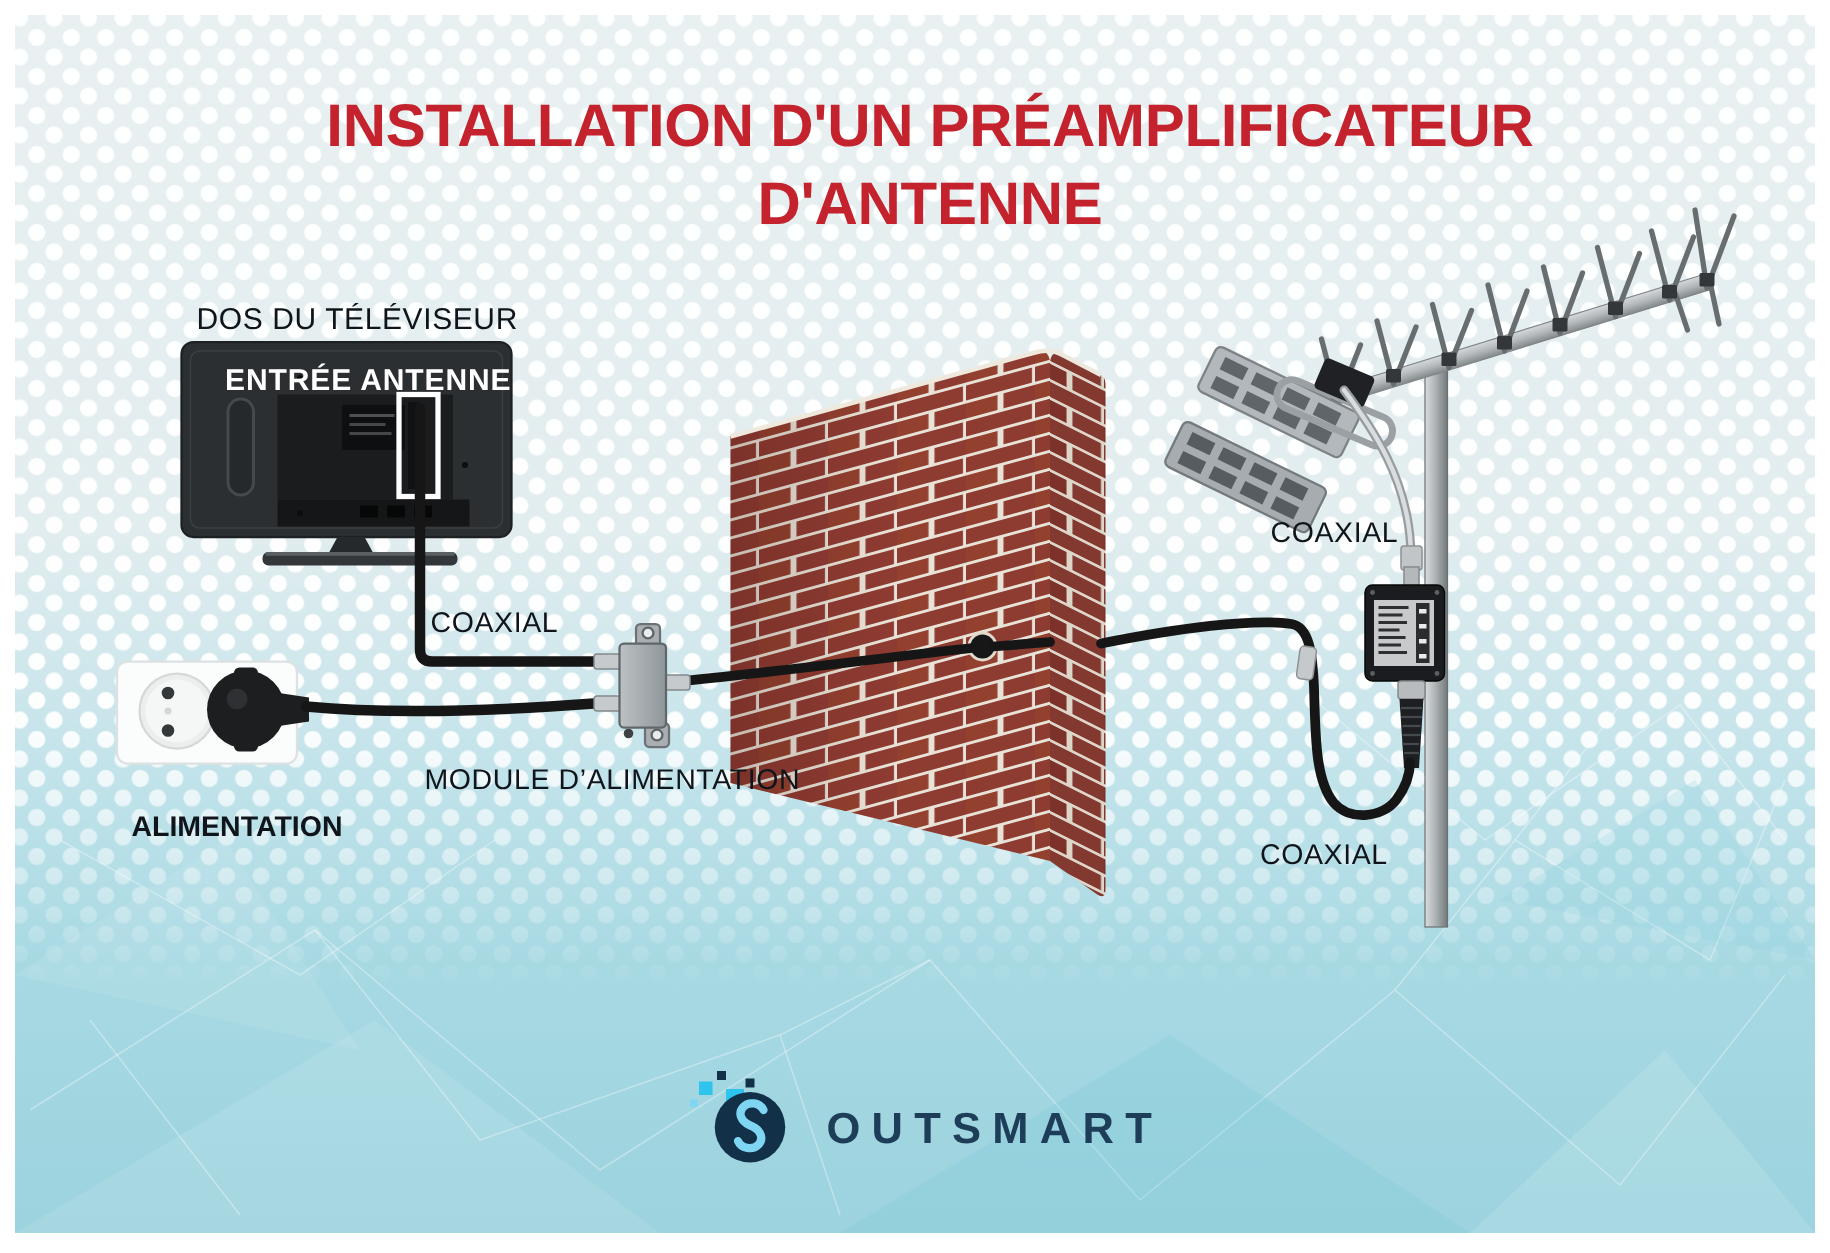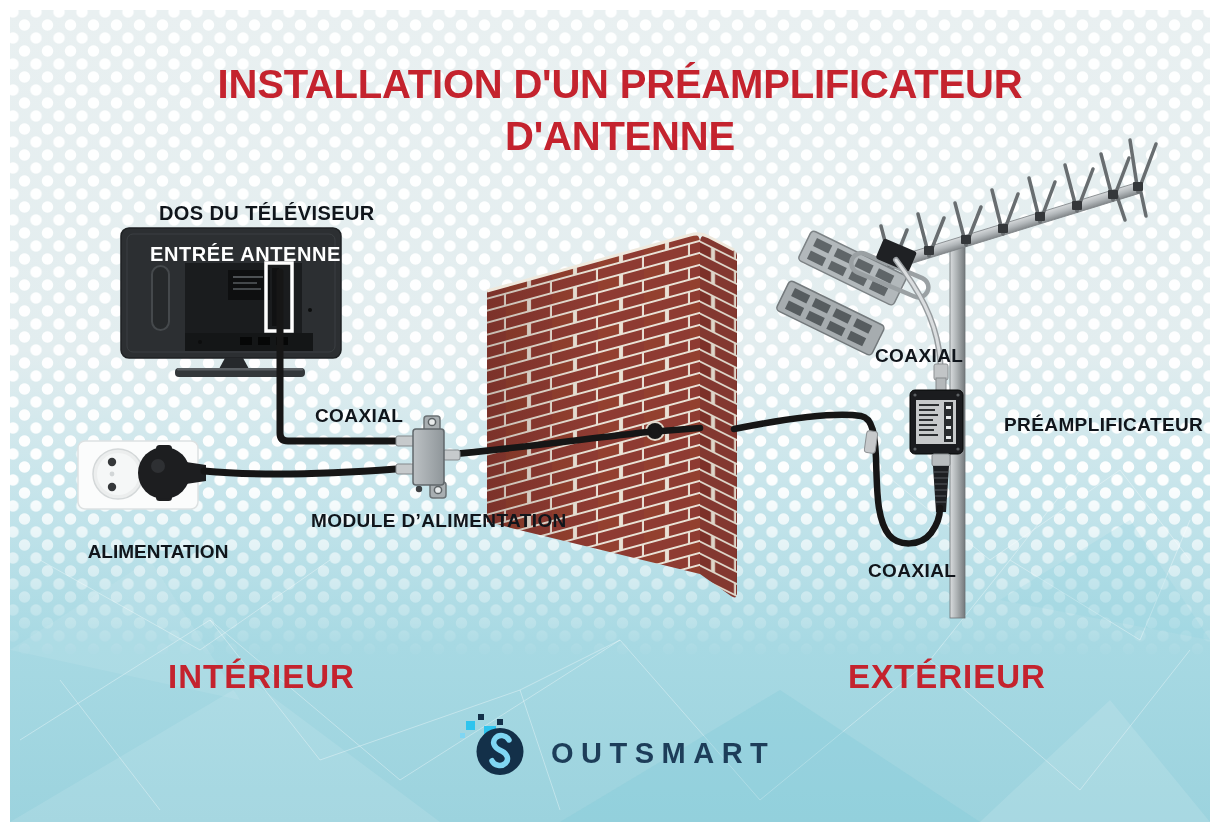--- a/index.html
+++ b/index.html
@@ -20,21 +20,21 @@
       radial-gradient(circle, rgba(255,255,255,.95) 5.2px, rgba(255,255,255,0) 6.2px),
       radial-gradient(circle, rgba(255,255,255,.95) 5.2px, rgba(255,255,255,0) 6.2px);
     background-size:23px 26px;
     background-position:3px 2px, 14.5px 15px;
     -webkit-mask-image:linear-gradient(180deg,#000 0%,#000 58%,transparent 80%);
     mask-image:linear-gradient(180deg,#000 0%,#000 58%,transparent 80%);
   }
   .abs{position:absolute;}
   .lbl{
     position:absolute;color:var(--text-dark,#10151b);
-    font-weight:bold;font-size:19px;letter-spacing:.4px;white-space:nowrap;margin-left:28px;
+    font-weight:normal;font-size:19px;letter-spacing:.4px;white-space:nowrap;
   }
   #title{
     position:absolute;left:0;top:48px;width:1220px;text-align:center;
     color:var(--accent-red,#c4232e);font-weight:bold;font-size:40px;
     line-height:52px;letter-spacing:-.2px;
   }
   .zone-label{
     position:absolute;color:var(--accent-red,#c4232e);
     font-weight:bold;font-size:33px;letter-spacing:1px;white-space:nowrap;
   }
@@ -331,22 +331,19 @@
   <div class="lbl" style="left:277px;top:395px;">COAXIAL</div>
 
   <div class="lbl" style="left:273px;top:500px;">MODULE D’ALIMENTATION</div>
 
   <div id="alim-label" style="left:20px;top:505px;margin-top:25px;">
     <div>ALIMENTATION</div>
   </div>
 
   <div class="lbl" style="left:837px;top:335px;">COAXIAL</div>
 
-  <div class="lbl" style="left:966px;top:404px;">PRÉAMPLIFICATEUR</div>
 
   <div class="lbl" style="left:830px;top:550px;">COAXIAL</div>
 
-  <div class="zone-label" style="left:158px;top:648px;">INTÉRIEUR</div>
-
-  <div class="zone-label" style="left:838px;top:648px;">EXTÉRIEUR</div>
+
 
   <div id="logo-text" style="left:541px;top:727px;">OUTSMART</div>
 </div>
 
 </body></html>

